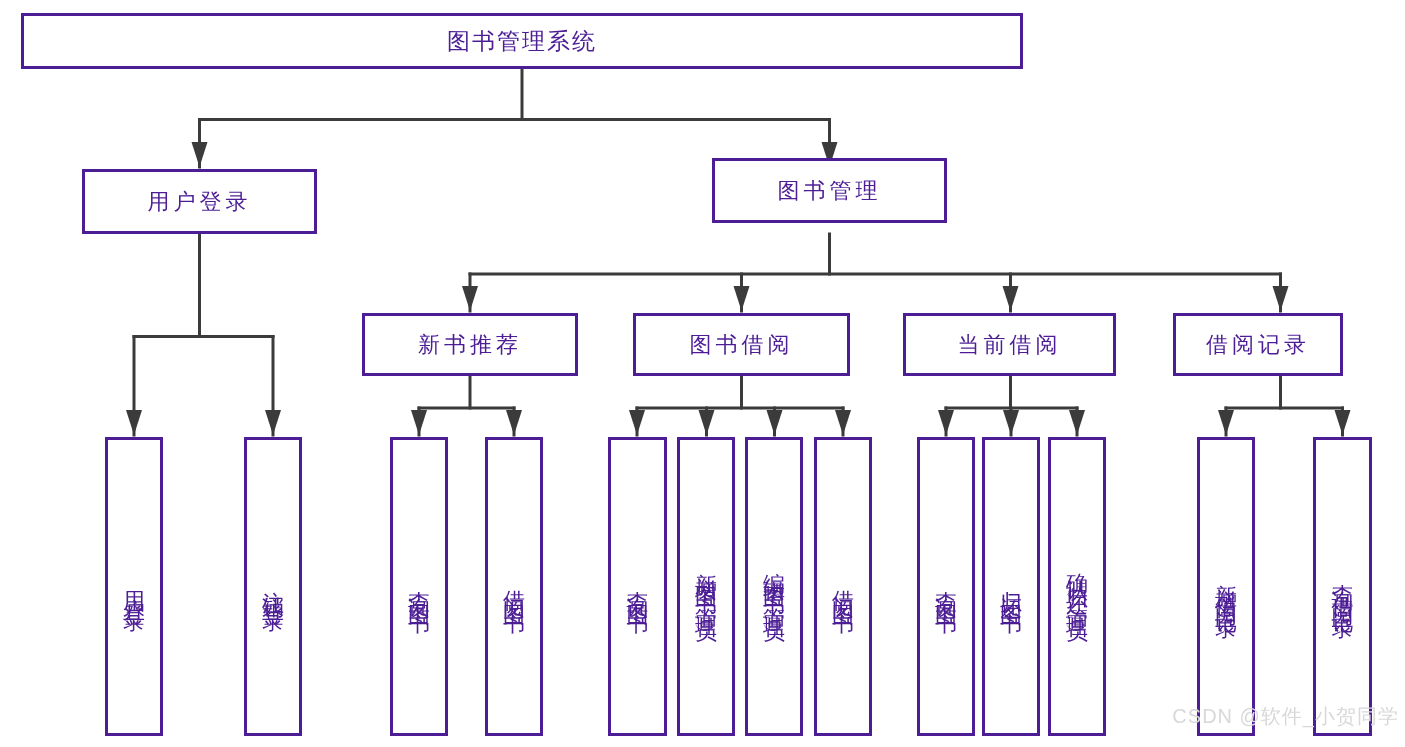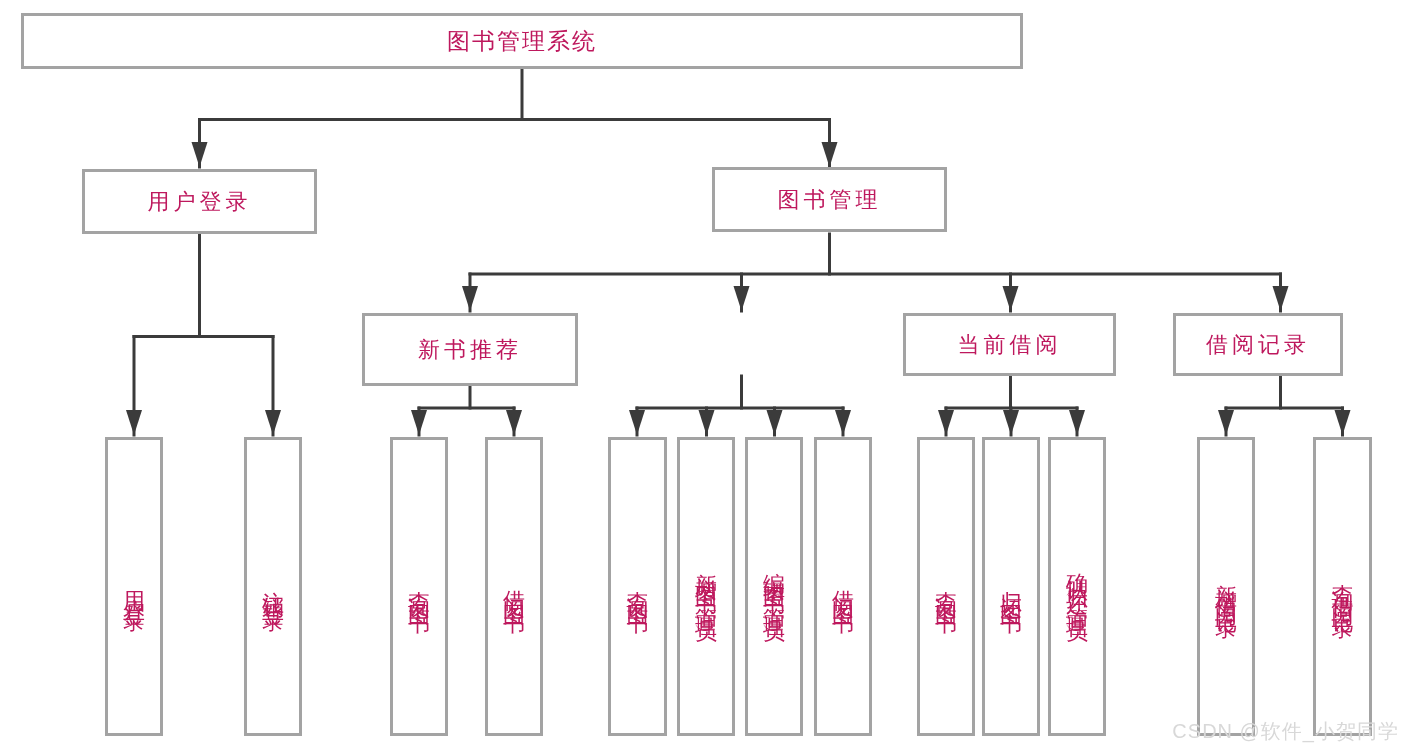--- a/index.html
+++ b/index.html
@@ -3,31 +3,31 @@
 <meta charset="utf-8">
 <style>
   html,body{margin:0;padding:0;background:#ffffff;}
   #canvas{
     position:relative;width:1405px;height:747px;background:#ffffff;overflow:hidden;
     font-family:"Liberation Sans",sans-serif;
   }
   #wires{position:absolute;left:0;top:0;z-index:1;}
   #wires line{stroke:#3b3b3b;stroke-width:3;stroke-linecap:square;}
   .box{
-    position:absolute;box-sizing:border-box;border:3px solid #a3a3a3;background:#ffffff;
-    display:flex;align-items:center;justify-content:center;color:#be185d;z-index:2;
+    position:absolute;box-sizing:border-box;border:3px solid #4c1d95;background:#ffffff;
+    display:flex;align-items:center;justify-content:center;color:#4c1d95;z-index:2;
   }
   .root-label{font-size:23px;letter-spacing:2px;}
   .hlabel{font-size:22px;letter-spacing:4px;}
   .vlabel{
     writing-mode:vertical-rl;text-orientation:mixed;
     font-size:22px;letter-spacing:7px;line-height:1.1;
   }
   #watermark{
-    position:absolute;right:6px;bottom:2px;z-index:3;
+    position:absolute;right:6px;bottom:17px;z-index:3;
     font-size:20px;color:#d8d8d8;letter-spacing:1px;white-space:nowrap;
   }
 </style>
 </head>
 <body>
 
 <div id="canvas">
 
   <svg id="wires" width="1405" height="747" viewBox="0 0 1405 747">
     <defs>
@@ -91,26 +91,29 @@
     </g>
   </svg>
 
   <div class="box" style="left:21px;top:13px;width:1002px;height:56px">
     <span class="root-label">图书管理系统</span>
   </div>
 
   <div class="box" style="left:82px;top:169px;width:235px;height:65px">
     <span class="hlabel">用户登录</span>
   </div>
-  <div class="box" style="left:712px;top:167px;width:235px;height:65px">
+  <div class="box" style="left:712px;top:158px;width:235px;height:65px">
     <span class="hlabel">图书管理</span>
   </div>
 
-  <div class="box" style="left:362px;top:313px;width:216px;height:73px">
+  <div class="box" style="left:362px;top:313px;width:216px;height:63px">
     <span class="hlabel">新书推荐</span>
+  </div>
+  <div class="box" style="left:633px;top:313px;width:217px;height:63px">
+    <span class="hlabel">图书借阅</span>
   </div>
   <div class="box" style="left:903px;top:313px;width:213px;height:63px">
     <span class="hlabel">当前借阅</span>
   </div>
   <div class="box" style="left:1173px;top:313px;width:170px;height:63px">
     <span class="hlabel">借阅记录</span>
   </div>
 
   <div class="box" style="left:105px;top:437px;width:58px;height:299px">
     <span class="vlabel">用户登录</span>

